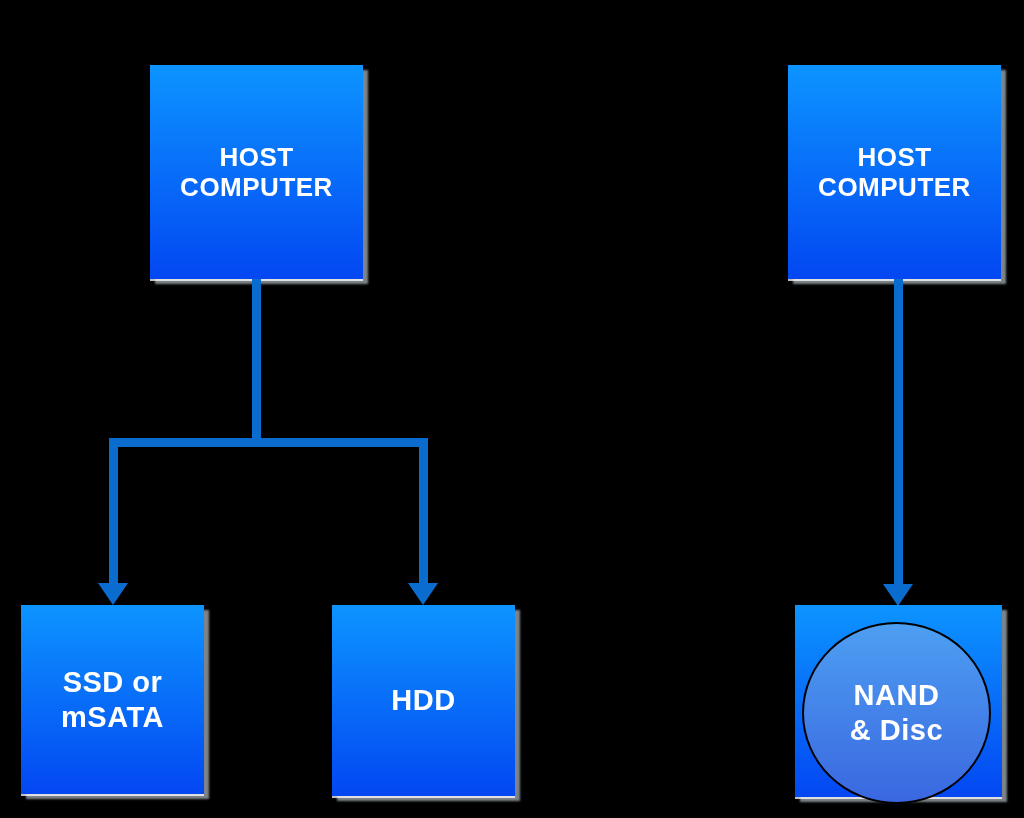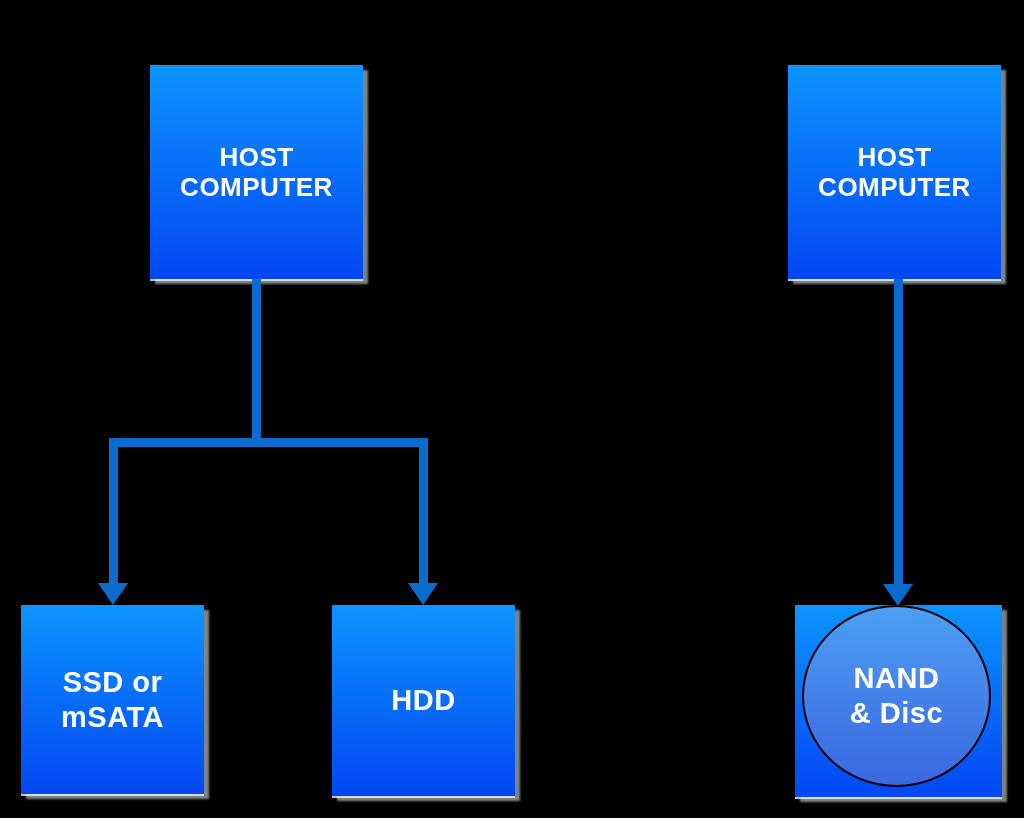--- a/index.html
+++ b/index.html
@@ -32,21 +32,21 @@
   }
   .node .label span{display:block;}
   .text-sm{font-size:26px;line-height:30px;letter-spacing:0.5px;}
   .text-lg{font-size:29px;line-height:35px;letter-spacing:0.5px;}
   .host-left{left:150px;top:65px;width:213px;height:214px;}
   .host-right{left:788px;top:65px;width:213px;height:214px;}
   .ssd{left:21px;top:605px;width:183px;height:189px;}
   .hdd{left:332px;top:605px;width:183px;height:191px;}
   .nand{left:795px;top:605px;width:207px;height:192px;}
   .nand-circle{
-    position:absolute;left:7px;top:0px;width:189px;height:182px;
+    position:absolute;left:7px;top:17px;width:189px;height:182px;
     border-radius:50%;
     border:2px solid var(--circle-outline);
     background:linear-gradient(180deg, var(--circle-top) 0%, var(--circle-bottom) 100%);
     display:flex;align-items:center;justify-content:center;
     box-sizing:border-box;
   }
   .conn{position:absolute;background:var(--connector);}
   .stem-left{left:252px;top:279px;width:9px;height:166px;}
   .branch-h{left:109px;top:438px;width:319px;height:9px;}
   .branch-left-v{left:109px;top:438px;width:9px;height:147px;}

